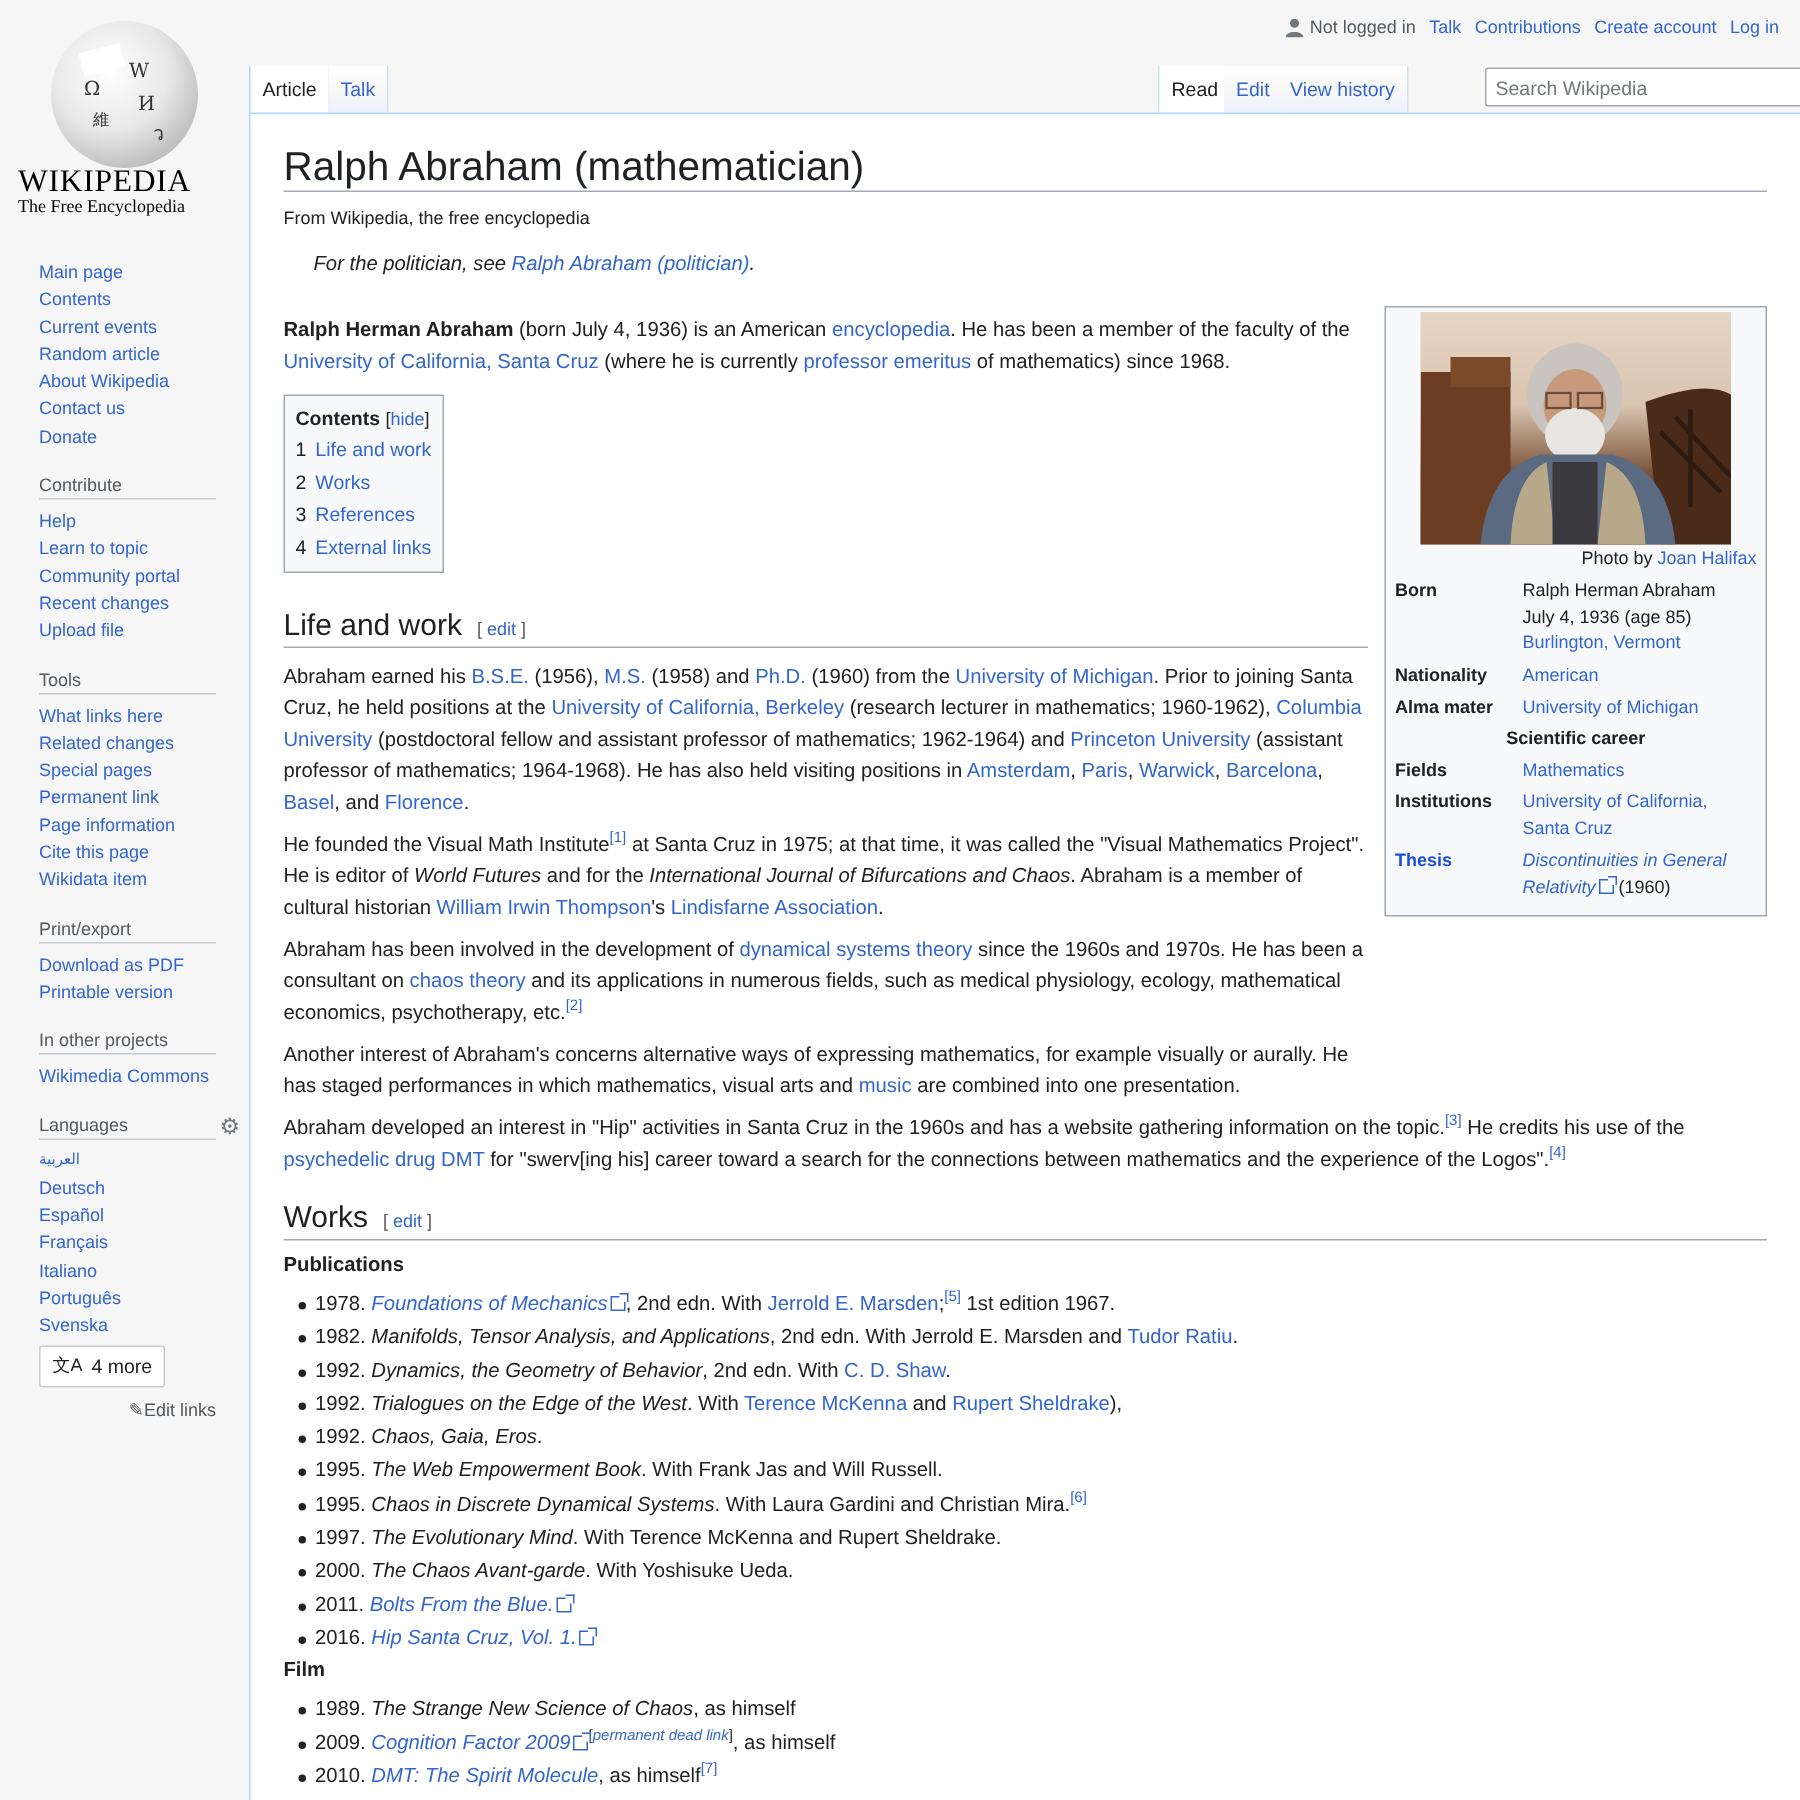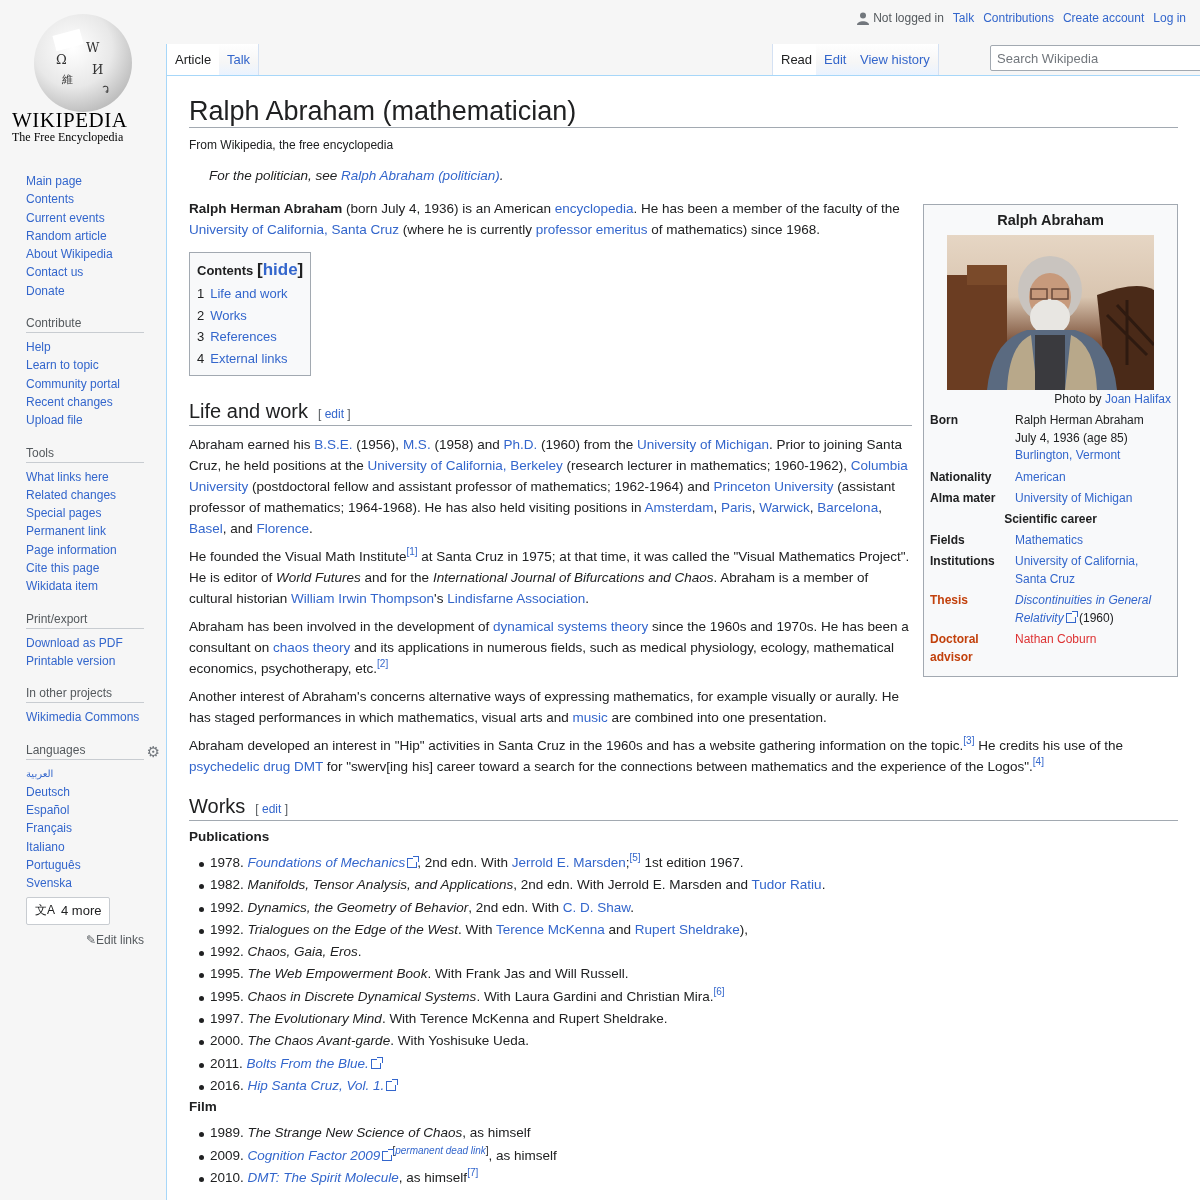--- a/index.html
+++ b/index.html
@@ -24,43 +24,43 @@
 .topbar{position:absolute;right:14px;top:8px;font-size:12px;display:flex;gap:9px;align-items:center;height:20px}
 .topbar .user{color:#54595d;display:flex;align-items:center;gap:4px}
 .tabs{position:absolute;left:166px;top:44px;right:0;height:31px}
 .tab{position:absolute;bottom:0;height:31px;padding:0 8px;font-size:13px;line-height:31px;background:linear-gradient(to bottom,#fff 0%,#f6f6f6 60%,#eaf3ff 100%);border-right:1px solid #d4e1f3}
 .tab.sel{background:#fff;color:#202122}
 .search{position:absolute;left:990px;top:45px;width:240px;height:26px;border:1px solid #a2a9b1;background:#fff;border-radius:2px;font-size:13px;color:#72777d;padding:5px 6px}
 .search .mag{position:absolute;right:6px;top:3px;width:18px;height:18px}
 .content{position:absolute;left:166px;top:75px;right:0;bottom:0;background:#fff;border:1px solid #a7d7f9;border-right:0;border-bottom:0;padding:0 22px}
 h1{font-family:"Liberation Sans",sans-serif;font-weight:normal;font-size:27px;height:52px;line-height:70px;border-bottom:1px solid #a2a9b1;margin-right:0}
 .tag{font-size:12px;color:#202122;margin-top:10px;margin-bottom:16px}
-.hat{font-style:italic;padding-left:20px;font-size:13.5px;margin-bottom:15px}
+.hat{font-style:italic;padding-left:20px;font-size:13.5px;margin-bottom:26px}
 p{font-size:13.5px;line-height:21px;margin-bottom:7px}
 sup{font-size:10px;vertical-align:6px;line-height:0}
 .toc{display:inline-block;border:1px solid #a2a9b1;background:#f8f9fa;padding:7px 7px 6px;font-size:13px;margin:5px 0 18px}
 .toc .t{font-weight:bold}
-.toc .hide{font-weight:bold;font-size:17px}
+.toc .hide{font-weight:normal;font-size:12px}
 .toc .e{line-height:21.5px}
 .toc .e .n{color:#202122;margin-right:6px}
 h2{font-weight:normal;font-size:20px;border-bottom:1px solid #a2a9b1;padding-bottom:2px;margin-bottom:8px;margin-top:6px}
 h2 .ed{font-size:12px;color:#54595d;margin-left:10px}
 .sub{font-weight:bold;font-size:13.5px;margin:6px 0 8px}
 ul{list-style:none;margin-left:8px}
 li{font-size:13.5px;line-height:22.3px;position:relative;padding-left:13px}
 li:before{content:"";position:absolute;left:2px;top:10px;width:5px;height:5px;border-radius:50%;background:#202122}
 .ext{display:inline-block;width:10px;height:10px;border:1px solid #3366cc;margin-left:2px;vertical-align:-1px;position:relative}
 .ext:after{content:"";position:absolute;right:-3px;top:-3px;width:5px;height:5px;border-top:1px solid #3366cc;border-right:1px solid #3366cc;background:#fff}
 .ib{position:absolute;left:923px;top:204px;width:255px;border:1px solid #a2a9b1;background:#f8f9fa;font-size:12px;padding:3px 6px 6px}
 .ib .ti{text-align:center;font-weight:bold;font-size:14.5px;line-height:24px;margin-bottom:3px}
 .photo{width:207px;height:155px;margin:0 auto;position:relative;overflow:hidden;background:linear-gradient(to bottom,#e6d6c4 0%,#d9c5b0 40%,#7a5038 70%,#5d3824 100%)}
 .cap{text-align:right;margin:2px 0 6px}
 .row{display:flex;line-height:17.5px;margin-bottom:4px}
 .row .k{width:85px;font-weight:bold;flex:none}
-.row .k.lnk{color:#c2410c}
+.row .k.lnk{color:#1d4ed8}
 .row .v{flex:1}
 .sc{text-align:center;font-weight:bold;margin:4px 0 6px}
 </style>
 </head>
 <body>
 
 <div class="logo">
   <div class="globe">
     <div class="gap"></div>
     <span style="left:22px;top:38px">Ω</span>
@@ -199,21 +199,20 @@
   </ul>
   <div class="sub" style="margin-top:2px">Film</div>
   <ul>
     <li><span>1989. </span><i>The Strange New Science of Chaos</i><span>, as himself</span></li>
     <li><span>2009. </span><i><a>Cognition Factor 2009</a></i><span class="ext"></span><sup><span>[</span><i><a>permanent dead link</a></i><span>]</span></sup><span>, as himself</span></li>
     <li><span>2010. </span><i><a>DMT: The Spirit Molecule</a></i><span>, as himself</span><sup><a>[7]</a></sup></li>
   </ul>
 </div>
 
 <div class="ib">
-  <div class="ti">Ralph Abraham</div>
   <div class="photo">
     <svg width="207" height="155" viewBox="0 0 207 155">
       <rect x="0" y="40" width="60" height="115" fill="#6b3d22"></rect>
       <rect x="20" y="30" width="40" height="20" fill="#7a4a2a"></rect>
       <path d="M150 60 Q190 45 207 55 L207 155 L160 155 Z" fill="#4a2a18"></path>
       <path d="M160 80 L200 120 M170 70 L207 110 M180 65 L180 130" stroke="#2e1a10" stroke-width="3"></path>
       <ellipse cx="103" cy="55" rx="32" ry="34" fill="#c9c4bf"></ellipse>
       <ellipse cx="103" cy="62" rx="21" ry="24" fill="#c79a7c"></ellipse>
       <ellipse cx="103" cy="82" rx="20" ry="18" fill="#e8e6e2"></ellipse>
       <rect x="84" y="54" width="16" height="10" fill="none" stroke="#6a4a3a" stroke-width="1.5"></rect>
@@ -242,17 +241,13 @@
       <div class="v"><a>Mathematics</a></div>
     </div>
   <div class="row">
       <div class="k">Institutions</div>
       <div class="v"><a>University of California, Santa Cruz</a></div>
     </div>
   <div class="row">
       <a class="k lnk">Thesis</a>
       <div class="v"><i><a>Discontinuities in General Relativity</a></i><span class="ext"></span><span> (1960)</span></div>
     </div>
-  <div class="row">
-      <a class="k lnk">Doctoral advisor</a>
-      <div class="v"><a class="red">Nathan Coburn</a></div>
-    </div>
 </div>
 
 </body></html>

